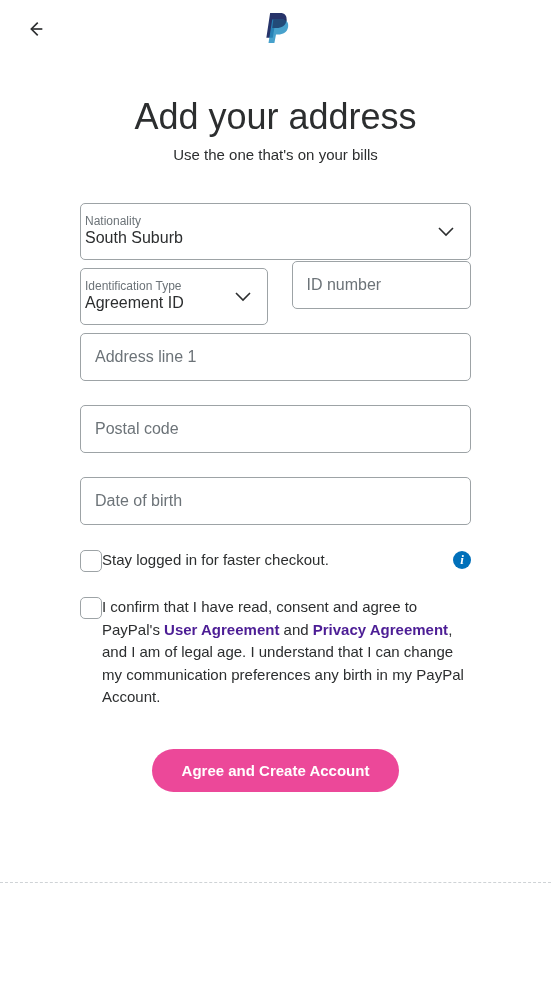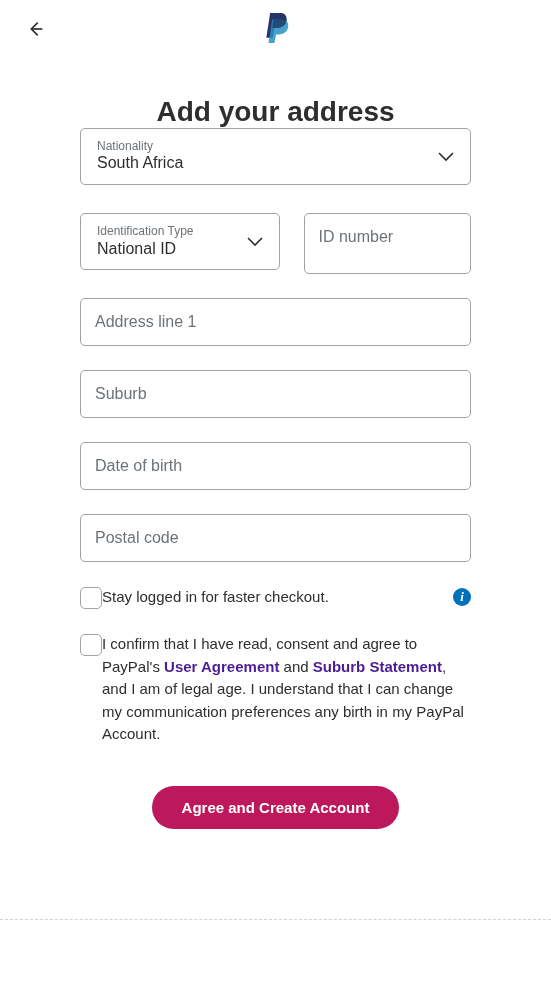--- a/index.html
+++ b/index.html
@@ -31,37 +31,37 @@
     }
     .logo {
       display: flex;
       align-items: center;
     }
     .content {
       padding: 20px 80px 40px;
     }
     .title {
       text-align: center;
-      font-size: 28px;
-      font-weight: 700;
+      font-size: 36px;
+      font-weight: 400;
       color: #2c2e2f;
       margin-top: 20px;
     }
     .subtitle {
       text-align: center;
       font-size: 15px;
       color: #2c2e2f;
       margin-top: 8px;
       margin-bottom: 40px;
     }
     .field {
       border: 1px solid #9da3a6;
       border-radius: 5px;
-      padding: 10px 16px;
-      margin-bottom: 28px;
+      padding: 10px 4px;
+      margin-bottom: 1px;
       position: relative;
       background: #fff;
     }
     .field-label {
       font-size: 12px;
       color: #6c7378;
       display: block;
       line-height: 1.2;
     }
     .field-value {
@@ -71,20 +71,21 @@
     }
     .field-chevron {
       position: absolute;
       right: 16px;
       top: 50%;
       transform: translateY(-50%);
     }
     .row {
       display: flex;
       gap: 24px;
+      align-items: center;
     }
     .row .field, .row .input-field {
       flex: 1;
     }
     .input-field {
       border: 1px solid #9da3a6;
       border-radius: 5px;
       margin-bottom: 24px;
       background: #fff;
     }
@@ -142,21 +143,21 @@
     }
     .link {
       color: #4c1d95;
       font-weight: 600;
       text-decoration: none;
       cursor: pointer;
     }
     .submit-btn {
       display: block;
       margin: 40px auto 0;
-      background: #be185d;
+      background: #ec4899;
       color: #fff;
       border: none;
       border-radius: 24px;
       padding: 13px 30px;
       font-size: 15px;
       font-weight: 700;
       cursor: pointer;
       text-align: right;
     }
     .footer {
@@ -182,73 +183,71 @@
     <svg width="26" height="30" viewBox="0 0 24 28">
       <path fill="#27346A" d="M9.5 0 H16 C20 0 22.5 2.5 21.8 7 C21 12 17 14 12.5 14 H10.5 L9 23 H3 L6.5 0 Z"></path>
       <path fill="#2790C3" d="M11.5 6 H17.5 C21.5 6 24 8.5 23.3 13 C22.5 18 18.5 20 14 20 H12 L10.5 28 H5 L8.5 6 Z" opacity="0.85"></path>
       <path fill="#1F264F" d="M9.5 6 L8.5 14 H12.5 C17 14 21 12 21.8 7 C21.9 6.6 21.95 6.3 21.97 6 Z" opacity="0.6"></path>
     </svg>
   </div>
 </div>
 
 <div class="content">
   <h1 class="title">Add your address</h1>
+  <p class="subtitle">Use the one that's on your bills</p>
 
   <div class="field">
     <span class="field-label">Nationality</span>
-    <span class="field-value">South Africa</span>
+    <span class="field-value">South Suburb</span>
     <span class="field-chevron">
       <svg width="16" height="10" viewBox="0 0 16 10" fill="none" stroke="#2c2e2f" stroke-width="1.6">
           <path d="M1 1 L8 8 L15 1"></path>
         </svg>
     </span>
   </div>
 
   <div class="row">
     <div class="field">
       <span class="field-label">Identification Type</span>
-      <span class="field-value">National ID</span>
+      <span class="field-value">Agreement ID</span>
       <span class="field-chevron">
         <svg width="16" height="10" viewBox="0 0 16 10" fill="none" stroke="#2c2e2f" stroke-width="1.6">
             <path d="M1 1 L8 8 L15 1"></path>
           </svg>
       </span>
     </div>
     <div class="input-field">
       <input type="text" placeholder="ID number" style="">
     </div>
   </div>
 
   <div class="input-field">
     <input type="text" placeholder="Address line 1" style="">
   </div>
 
+
+
   <div class="input-field">
-    <input type="text" placeholder="Suburb" style="">
-  </div>
-
+    <input type="text" placeholder="Postal code" style="">
+  </div>
 
   <div class="input-field">
     <input type="text" placeholder="Date of birth" style="">
-  </div>
-
-  <div class="input-field">
-    <input type="text" placeholder="Postal code" style="">
   </div>
 
   <div class="checkbox-row">
     <div class="checkbox"></div>
     <div class="checkbox-label">Stay logged in for faster checkout.</div>
     <span class="info-icon">i</span>
   </div>
 
   <div class="checkbox-row" style="margin-top:24px;">
     <div class="checkbox"></div>
     <div class="checkbox-label">
-      <span>I confirm that I have read, consent and agree to PayPal's </span><a class="link">User Agreement</a><span> and </span><a class="link">Suburb Statement</a><span>, and I am of legal age. I understand that I can change my communication preferences any birth in my PayPal Account.</span>
+      <span>I confirm that I have read, consent and agree to PayPal's </span><a class="link">User Agreement</a><span> and </span><a class="link">Privacy Agreement</a><span>, and I am of legal age. I understand that I can change my communication preferences any birth in my PayPal Account.</span>
     </div>
   </div>
 
   <button class="submit-btn">Agree and Create Account</button>
 </div>
 
 <div class="footer">
   
 </div>
 

